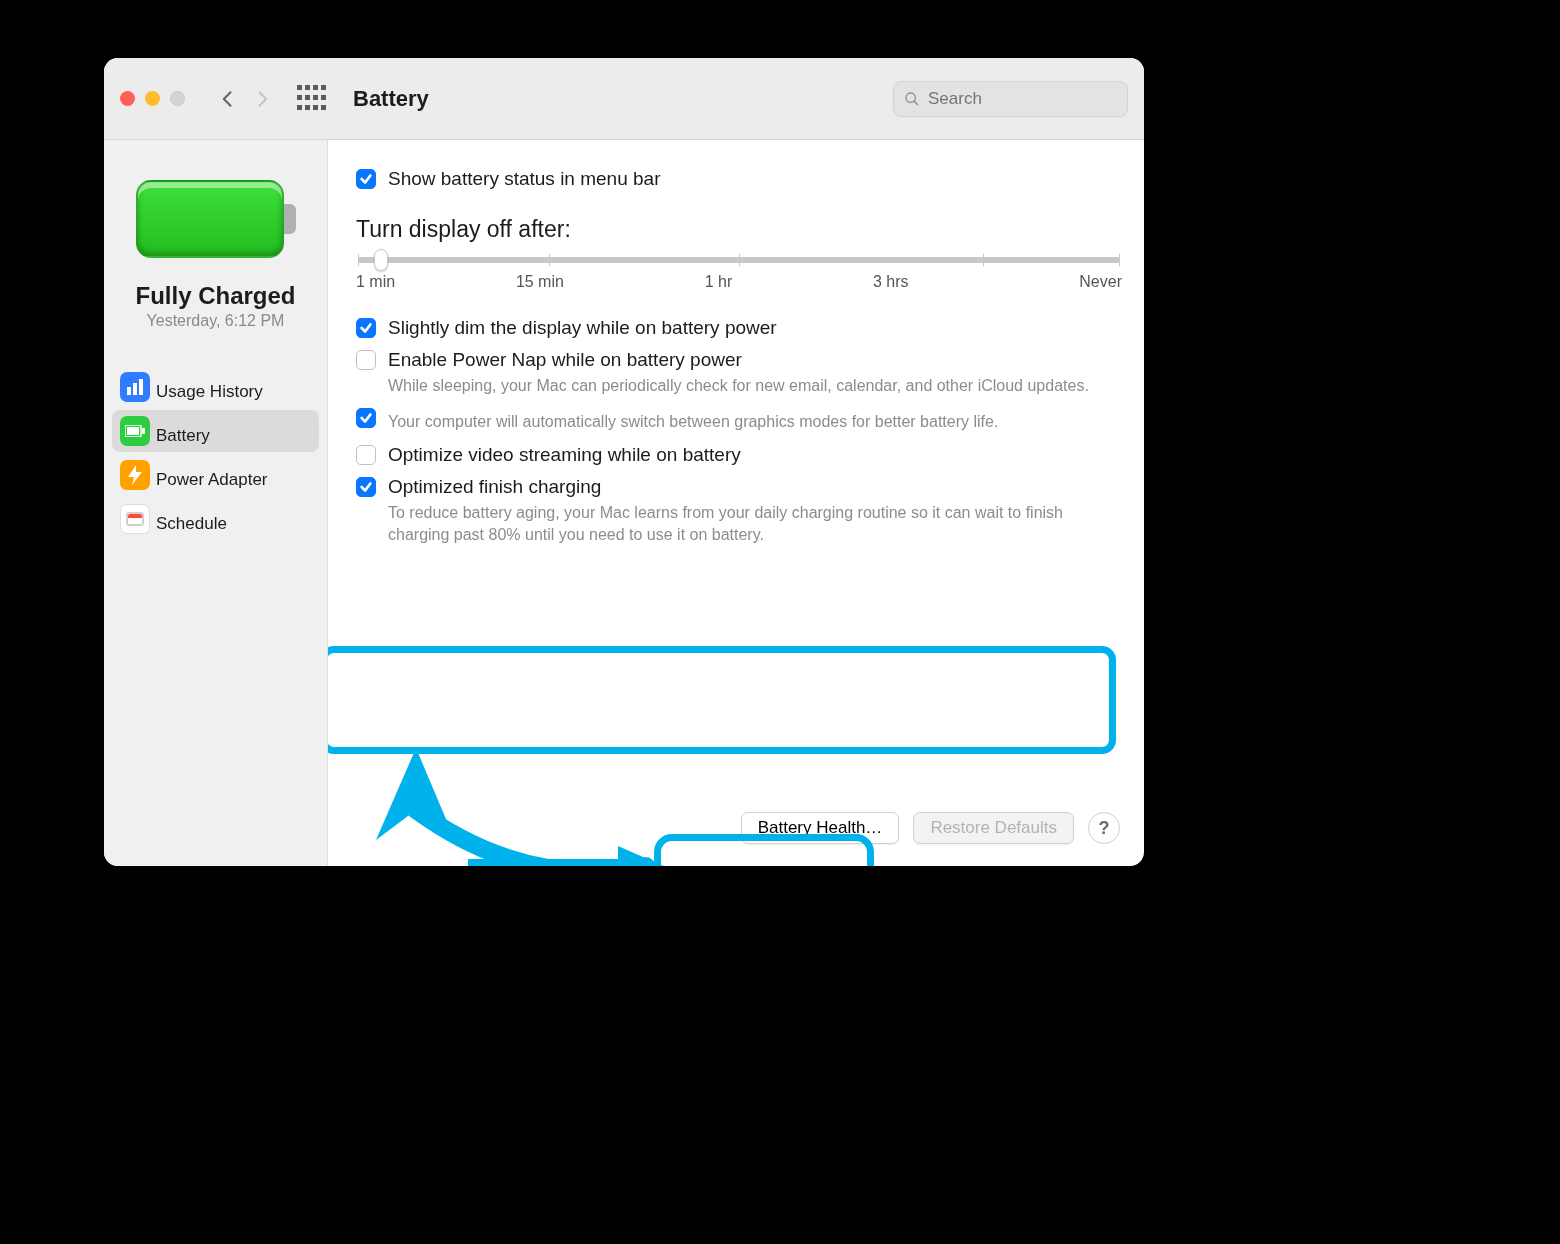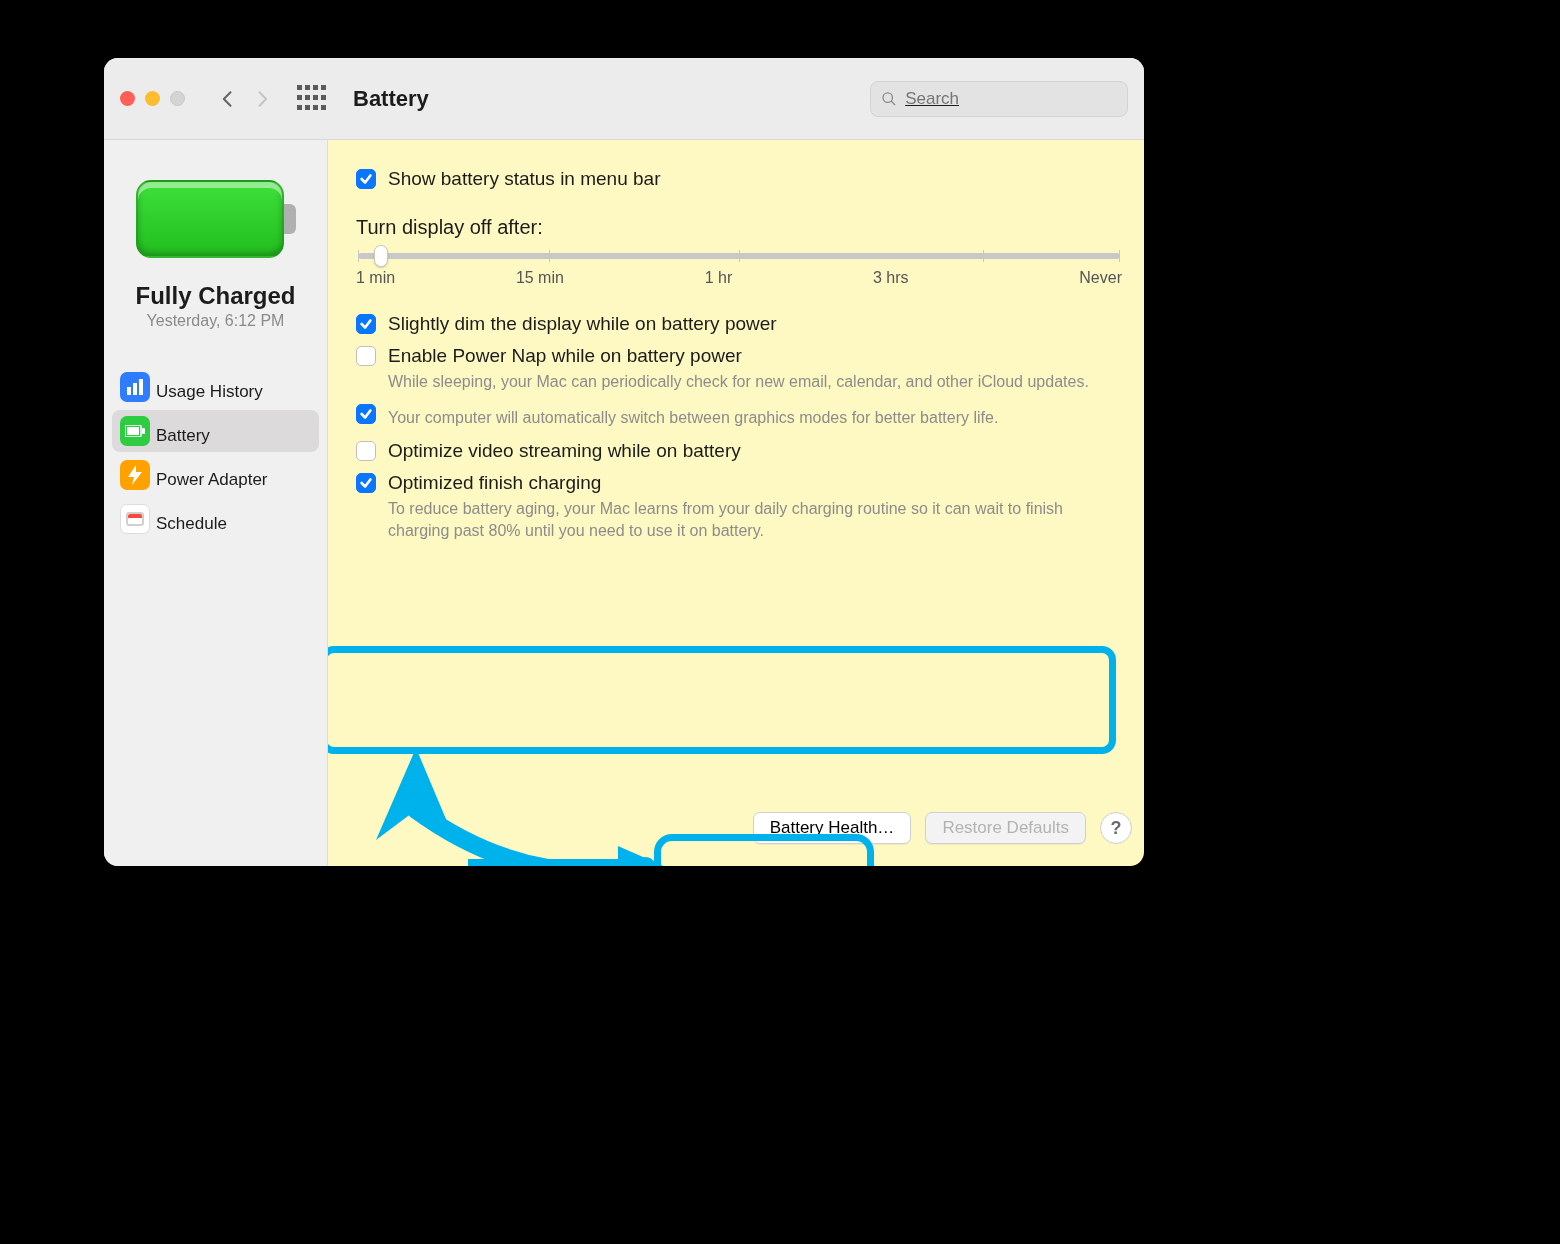--- a/index.html
+++ b/index.html
@@ -7,21 +7,21 @@
   body {
     background: #000;
     font-family: -apple-system, "Helvetica Neue", Arial, sans-serif;
     color: #1c1c1c;
     -webkit-font-smoothing: antialiased;
   }
   .window {
     position: absolute;
     left: 104px; top: 58px;
     width: 1040px; height: 808px;
-    background: #fef9c3;
+    background: #ffffff;
     border-radius: 14px;
     box-shadow: 0 30px 80px rgba(0,0,0,.6);
     overflow: hidden;
   }
   .titlebar {
     height: 82px;
     background: #ececec;
     border-bottom: 1px solid #d7d7d7;
     display: flex;
     align-items: center;
@@ -41,22 +41,22 @@
     width: 28px; height: 28px;
     display: grid; grid-template-columns: repeat(4,1fr); grid-template-rows: repeat(3,1fr);
     gap: 3px;
   }
   .apps-grid span { background:#5b5b5b; width:5px; height:5px; }
   .title { font-size: 22px; font-weight: 700; margin-left: 10px; }
   .search {
     margin-left: auto;
     display:flex; align-items:center;
     background:#e3e3e3; border:1px solid #d3d3d3;
-    border-radius:8px; height:36px; width:258px;
-    padding:0 10px; gap:8px;text-decoration:underline;
+    border-radius:8px; height:36px; width:235px;
+    padding:0 10px; gap:8px;
   }
   .search svg { width:18px; height:18px; fill:none; stroke:#8c8c8c; stroke-width:2; }
   .search input { border:none; background:transparent; font-size:17px; color:#777; outline:none; width:100%; }
 
   .body { display:flex; height: calc(100% - 82px); }
   .sidebar {
     width: 224px; background:#f1f0f0; border-right:1px solid #dedddd;
     padding-top: 40px;
     display:flex; flex-direction:column; align-items:center;
   }
@@ -101,39 +101,39 @@
     display:flex; align-items:center; justify-content:center;
     border:1px solid #c0c0c0; background:#fff; margin-top:1px;
   }
   .chk.checked { background:#0a75ff; border-color:#0a75ff; }
   .chk.checked svg { width:14px; height:14px; stroke:#fff; stroke-width:3; fill:none; stroke-linecap:round; stroke-linejoin:round;}
   .row .textcol { flex:1; }
   .lbl { font-size:19px; }
   .desc { font-size:16px; color:#8c8c8c; margin-top:4px; line-height:1.4; }
 
   .section { margin-top: 26px; }
-  .section-title { font-size:20px; margin-bottom:14px; }
+  .section-title { font-size:23px; margin-bottom:14px; }
   .slider {
     position:relative; height:6px; background:#c8c8c8; border-radius:3px;
     margin: 0 2px 10px 2px;
   }
   .tick { position:absolute; top:-3px; width:1px; height:12px; background:#c8c8c8; }
   .thumb {
     position:absolute; top:-8px; width:14px; height:22px; background:#fff;
     border:1px solid #c9c9c9; border-radius:7px;
     box-shadow:0 1px 2px rgba(0,0,0,.2);
   }
   .ticklabels { display:flex; justify-content:space-between; font-size:16px; color:#555; }
 
   .opt-highlight {
     position:absolute; border:7px solid #00b2ec; border-radius:14px;
     pointer-events:none;
   }
   .btnrow {
-    position:absolute; right:12px; bottom:22px; display:flex; align-items:flex-end; gap:14px;
+    position:absolute; right:24px; bottom:22px; display:flex; align-items:flex-end; gap:14px;
   }
   .btn {
     height:32px; padding:0 16px; border-radius:7px; font-size:17px;
     background:#fff; border:1px solid #d0d0d0; box-shadow:0 1px 1px rgba(0,0,0,.06);
   }
   .btn.disabled { color:#b3b3b3; background:#f3f3f3; }
   .help {
     width:32px; height:32px; border-radius:50%;
     border:1px solid #cfcfcf; background:#fff;
     display:flex; align-items:center; justify-content:center;

